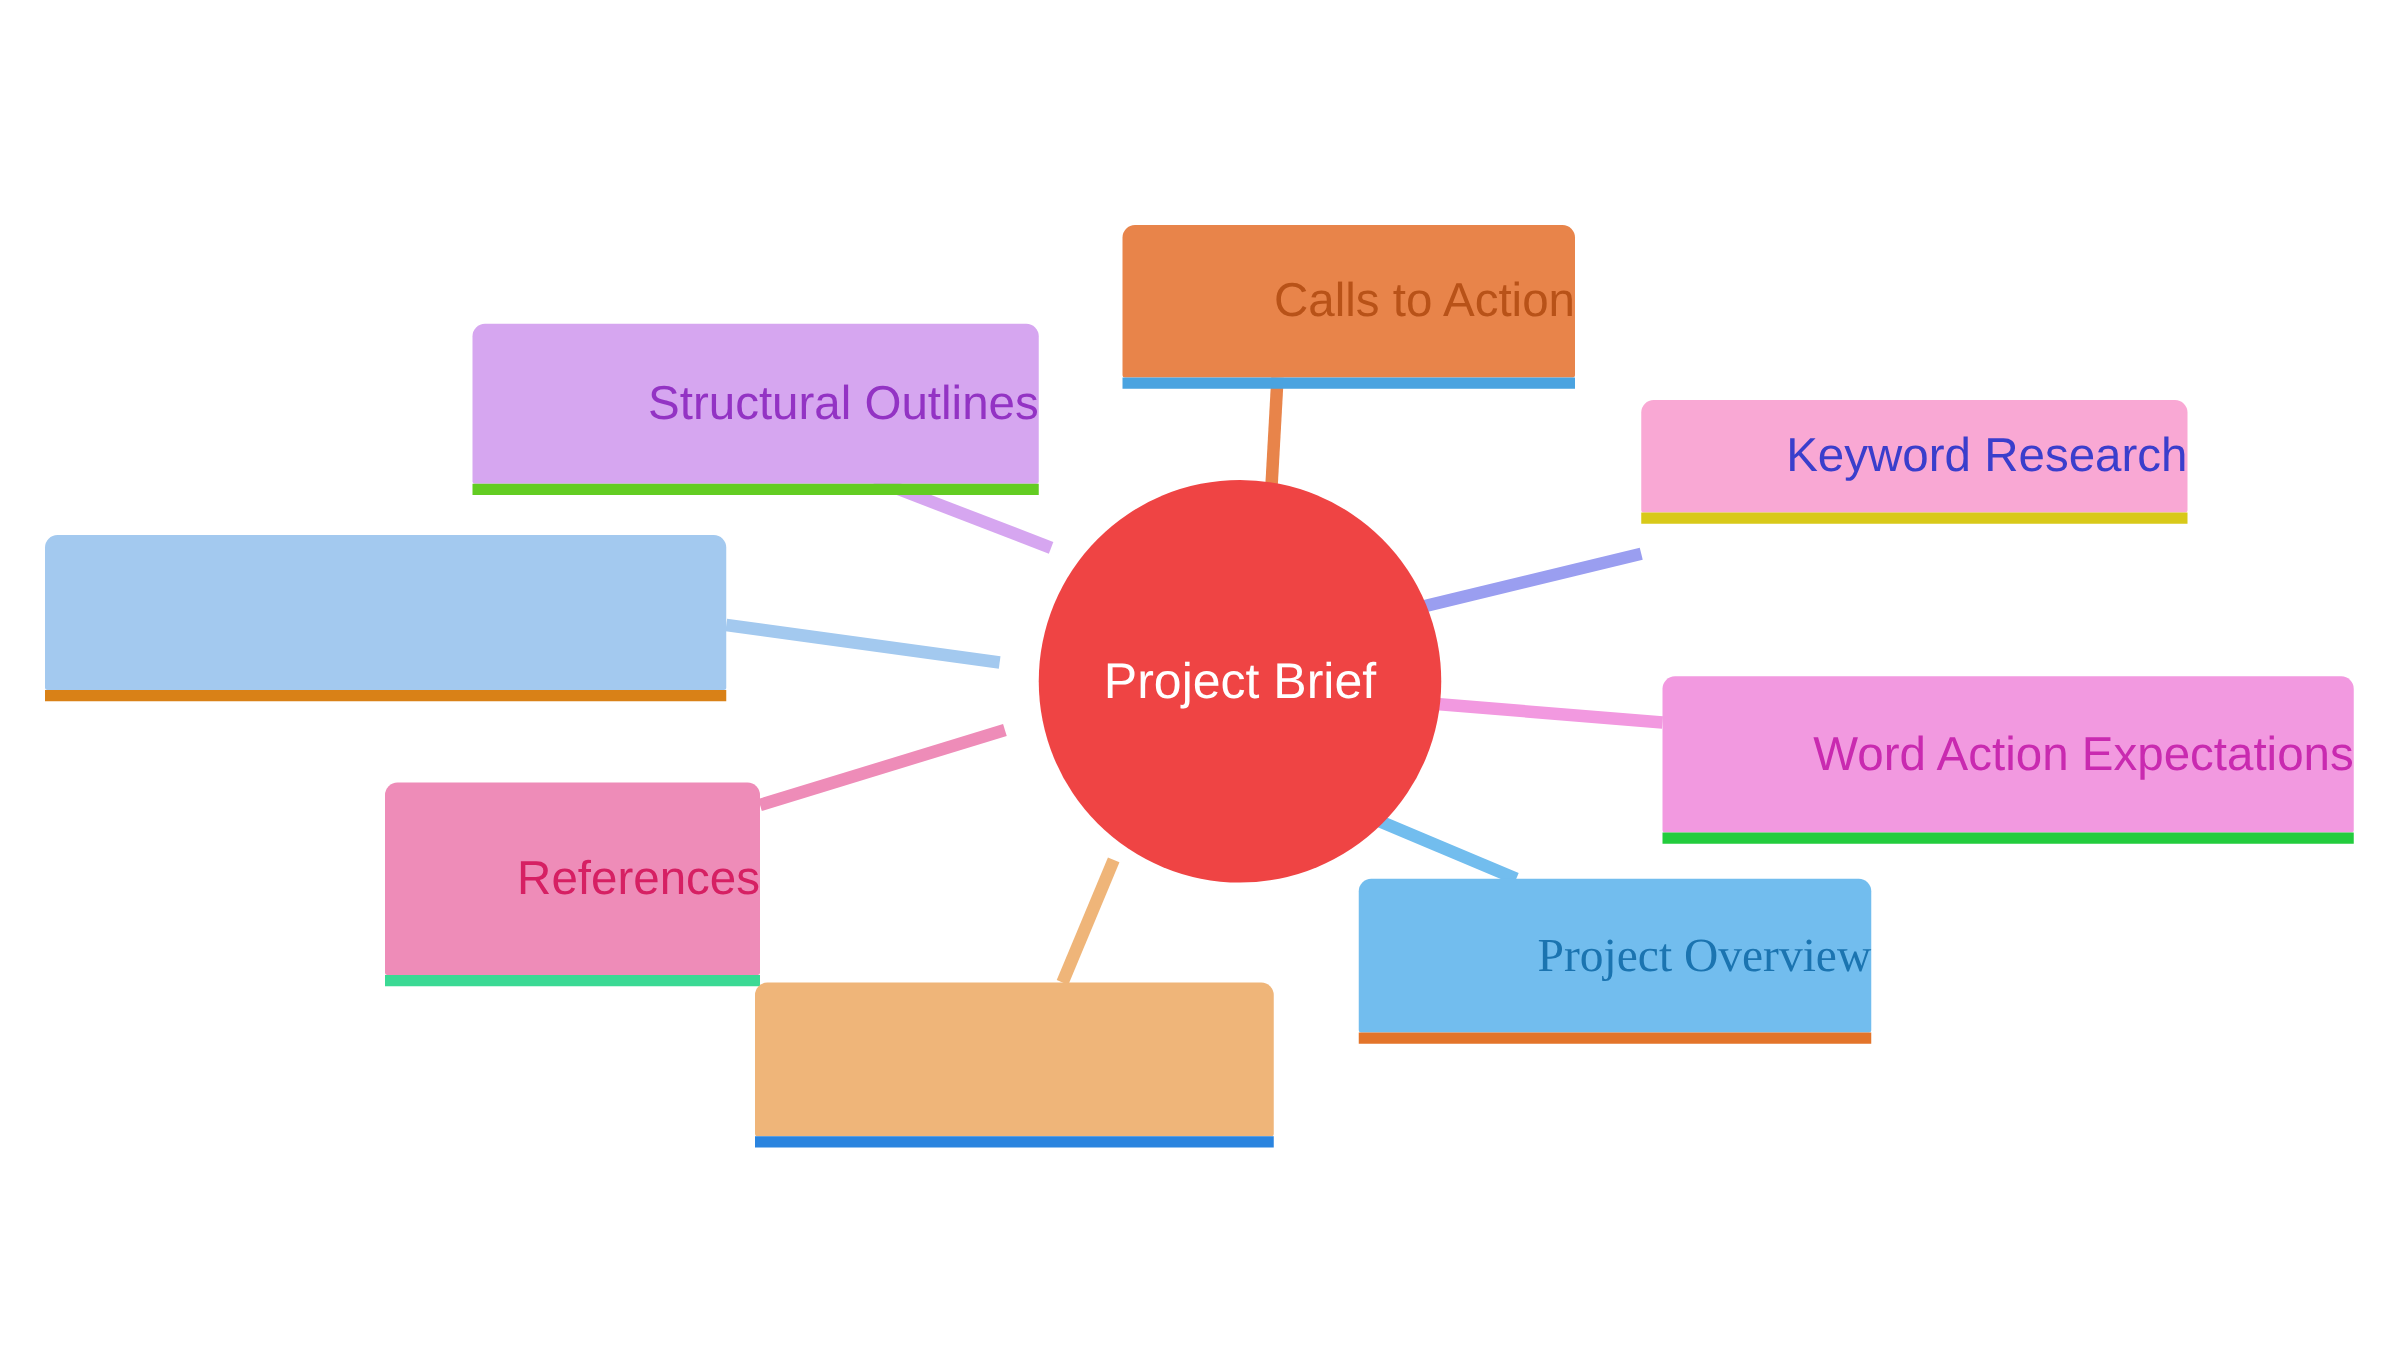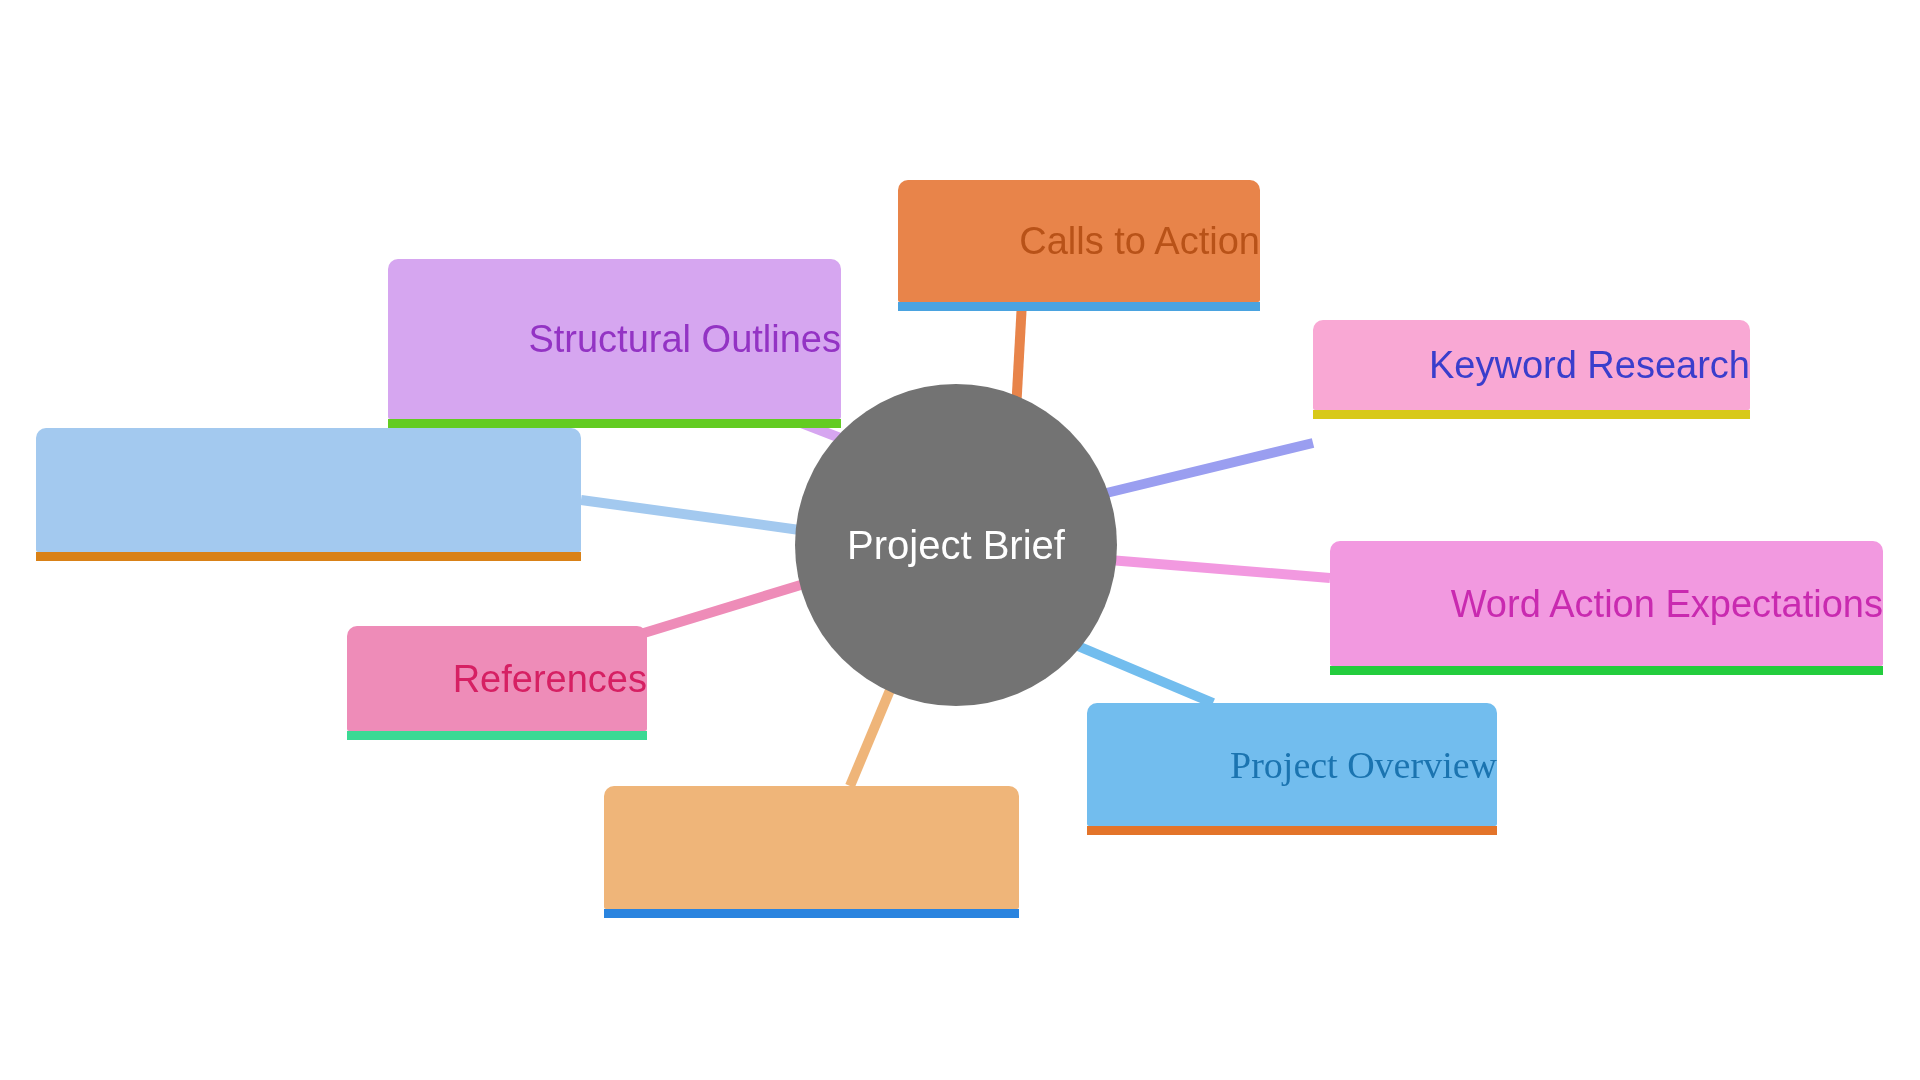--- a/index.html
+++ b/index.html
@@ -72,45 +72,45 @@
       <line x1="1016.5862122192063" y1="400.1610864134597" x2="1022" y2="302" stroke="#e8844a" stroke-width="10" stroke-linecap="butt"></line>
       <line x1="840.885315225743" y1="438.24041331419716" x2="700" y2="384" stroke="#d6a6f0" stroke-width="10" stroke-linecap="butt"></line>
       <line x1="1104.3137652848613" y1="493.50216483164536" x2="1313" y2="443" stroke="#9a9ef0" stroke-width="10" stroke-linecap="butt"></line>
       <line x1="799.7207824312559" y1="529.9731521568515" x2="581" y2="500" stroke="#a3c9ef" stroke-width="10" stroke-linecap="butt"></line>
       <line x1="1112.2605073030309" y1="560.2201792827627" x2="1330" y2="578" stroke="#f299e0" stroke-width="10" stroke-linecap="butt"></line>
       <line x1="803.919773031085" y1="583.9949299920295" x2="608" y2="644" stroke="#ee8cb8" stroke-width="10" stroke-linecap="butt"></line>
       <line x1="890.9586984495878" y1="687.8937685577239" x2="850" y2="786" stroke="#efb579" stroke-width="10" stroke-linecap="butt"></line>
       <line x1="1076.610740896788" y1="645.5089507473233" x2="1213" y2="703" stroke="#72bdee" stroke-width="10" stroke-linecap="butt"></line>
     </svg>
 
-  <div class="center-node" style="left: 795px; top: 384px; width: 322px; height: 322px; background: #737373;">
+  <div class="center-node" style="left: 831px; top: 384px; width: 322px; height: 322px; background: #ef4444;">
     <span class="center-label" style="color: rgb(255, 255, 255); font-size: 40px;">Project Brief</span>
   </div>
 
   <div id="node-layer">
       <div class="node" style="left: 898px; top: 180px; width: 362px; height: 122px; background: rgb(232, 132, 74);">
         <span class="node-label" style="color: rgb(184, 82, 24); font-size: 38px;">Calls to Action</span>
         <div class="node-underline" style="background: rgb(74, 163, 224);"></div>
       </div>
-      <div class="node" style="left: 388px; top: 259px; width: 453px; height: 160px; background: rgb(214, 166, 240);">
+      <div class="node" style="left: 378px; top: 259px; width: 453px; height: 128px; background: rgb(214, 166, 240);">
         <span class="node-label" style="color: rgb(147, 51, 196); font-size: 38px;">Structural Outlines</span>
         <div class="node-underline" style="background: rgb(99, 204, 34);"></div>
       </div>
       <div class="node" style="left: 1313px; top: 320px; width: 437px; height: 90px; background: #f9a8d4;">
         <span class="node-label" style="color: rgb(58, 62, 204); font-size: 38px;">Keyword Research</span>
         <div class="node-underline" style="background: rgb(216, 201, 25);"></div>
       </div>
       <div class="node" style="left: 36px; top: 428px; width: 545px; height: 124px; background: rgb(163, 201, 239);">
         <div class="node-underline" style="background: rgb(217, 129, 23);"></div>
       </div>
       <div class="node" style="left: 1330px; top: 541px; width: 553px; height: 125px; background: rgb(242, 153, 224);">
         <span class="node-label" style="color: rgb(201, 42, 176); font-size: 38px;">Word Action Expectations</span>
         <div class="node-underline" style="background: rgb(35, 204, 61);"></div>
       </div>
-      <div class="node" style="left: 308px; top: 626px; width: 300px; height: 105px; background: rgb(238, 140, 184); margin-left: 39px;">
+      <div class="node" style="left: 308px; top: 626px; width: 300px; height: 154px; background: rgb(238, 140, 184);">
         <span class="node-label" style="color: rgb(214, 32, 99); font-size: 38px;">References</span>
         <div class="node-underline" style="background: rgb(59, 217, 148);"></div>
       </div>
       <div class="node" style="left: 604px; top: 786px; width: 415px; height: 123px; background: rgb(239, 181, 121);">
         <div class="node-underline" style="background: rgb(42, 132, 223);"></div>
       </div>
       <div class="node" style="left: 1087px; top: 703px; width: 410px; height: 123px; background: rgb(114, 189, 238);">
         <span class="node-label" style="color: rgb(27, 116, 176); font-size: 38px; font-family: Liberation Serif, serif;">Project Overview</span>
         <div class="node-underline" style="background: rgb(227, 116, 42);"></div>
       </div>

